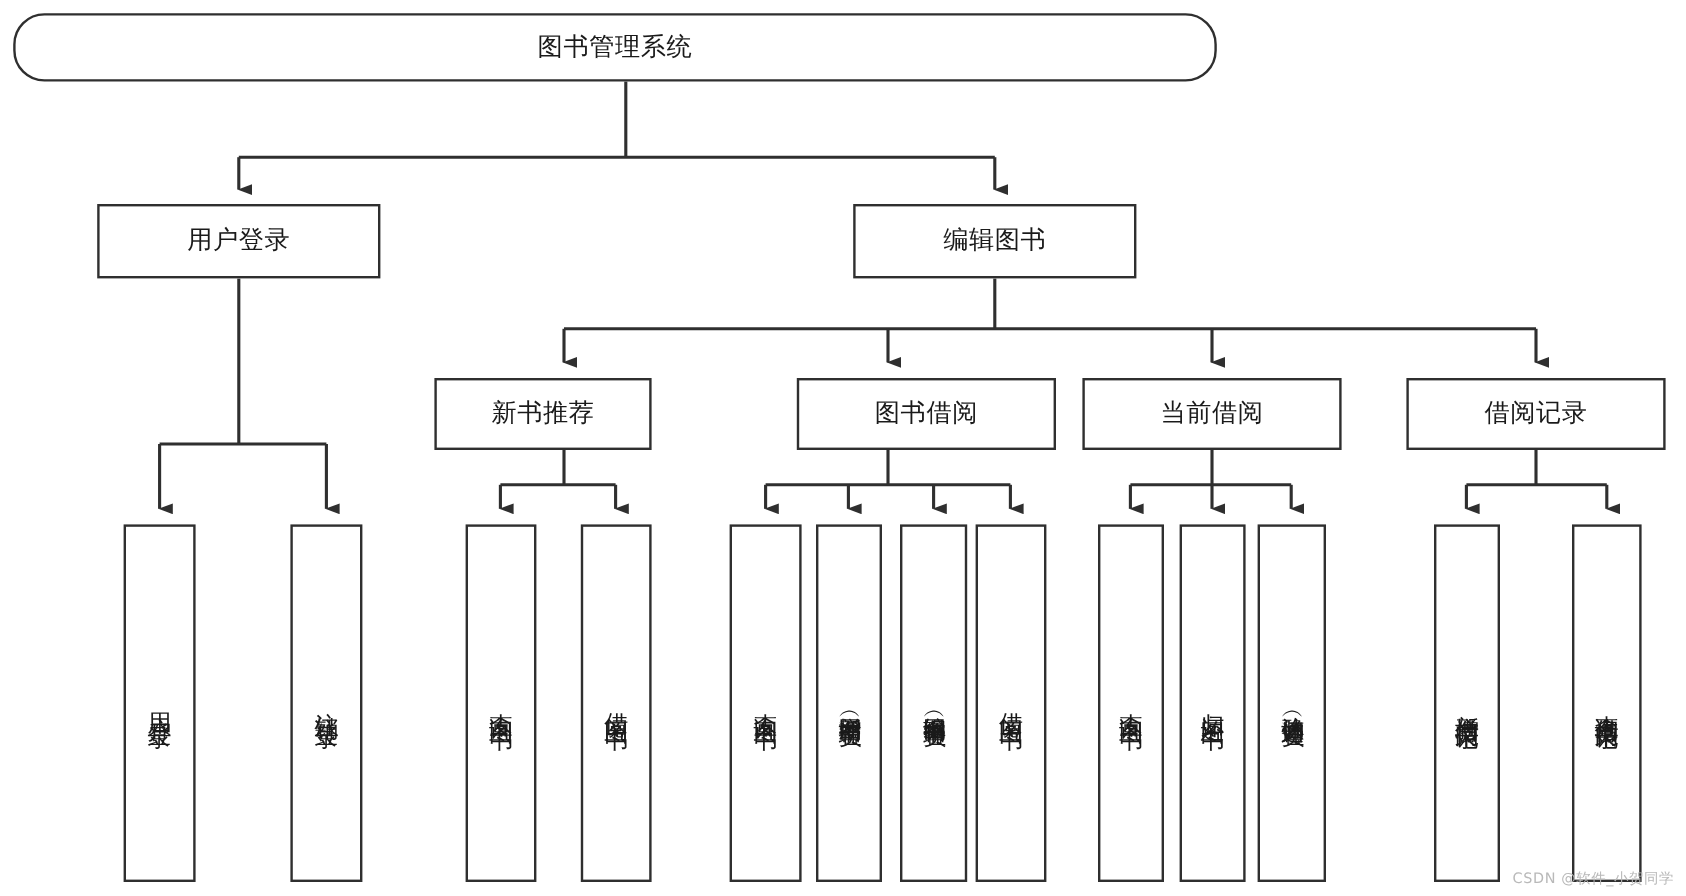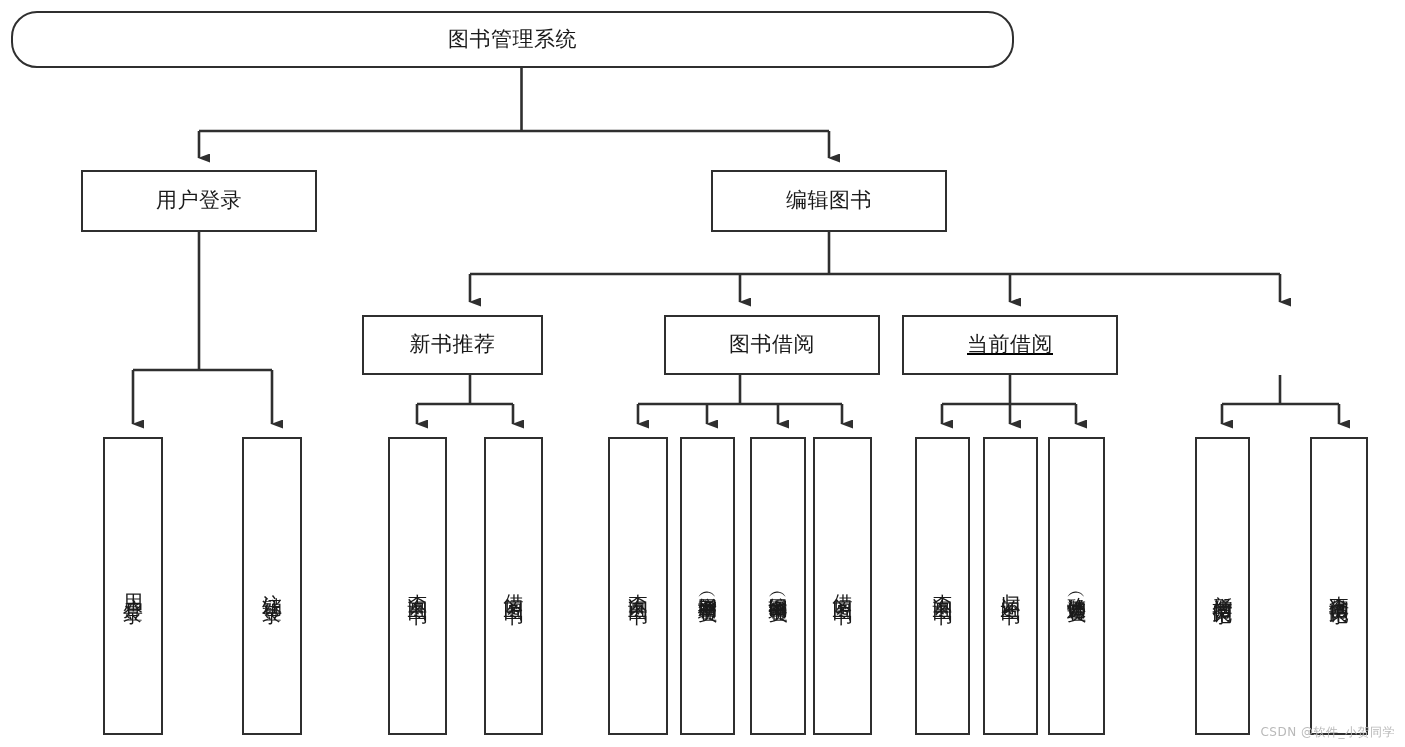--- a/index.html
+++ b/index.html
@@ -143,24 +143,27 @@
   </div>
 
   <div class="node-box" style="left:362px; top:315px; width:181px; height:60px;">
     <span class="node-label-h">新书推荐</span>
   </div>
 
   <div class="node-box" style="left:632px; top:315px; width:216px; height:60px;margin-left:32px;">
     <span class="node-label-h">图书借阅</span>
   </div>
 
-  <div class="node-box" style="left:902px; top:315px; width:216px; height:60px;text-decoration:underline;">
+  <div class="node-box" style="left:902px; top:315px; width:216px; height:60px;">
     <span class="node-label-h">当前借阅</span>
   </div>
 
+  <div class="node-box" style="left:1172px; top:315px; width:216px; height:60px;">
+    <span class="node-label-h">借阅记录</span>
+  </div>
 
   <div class="leaf-box" style="left:103px; top:437px; width:60px; height:298px;">
     <span class="node-label-v">用户登录</span>
   </div>
 
   <div class="leaf-box" style="left:242px; top:437px; width:60px; height:298px;">
     <span class="node-label-v">注销登录</span>
   </div>
 
   <div class="leaf-box" style="left:388px; top:437px; width:59px; height:298px;">

